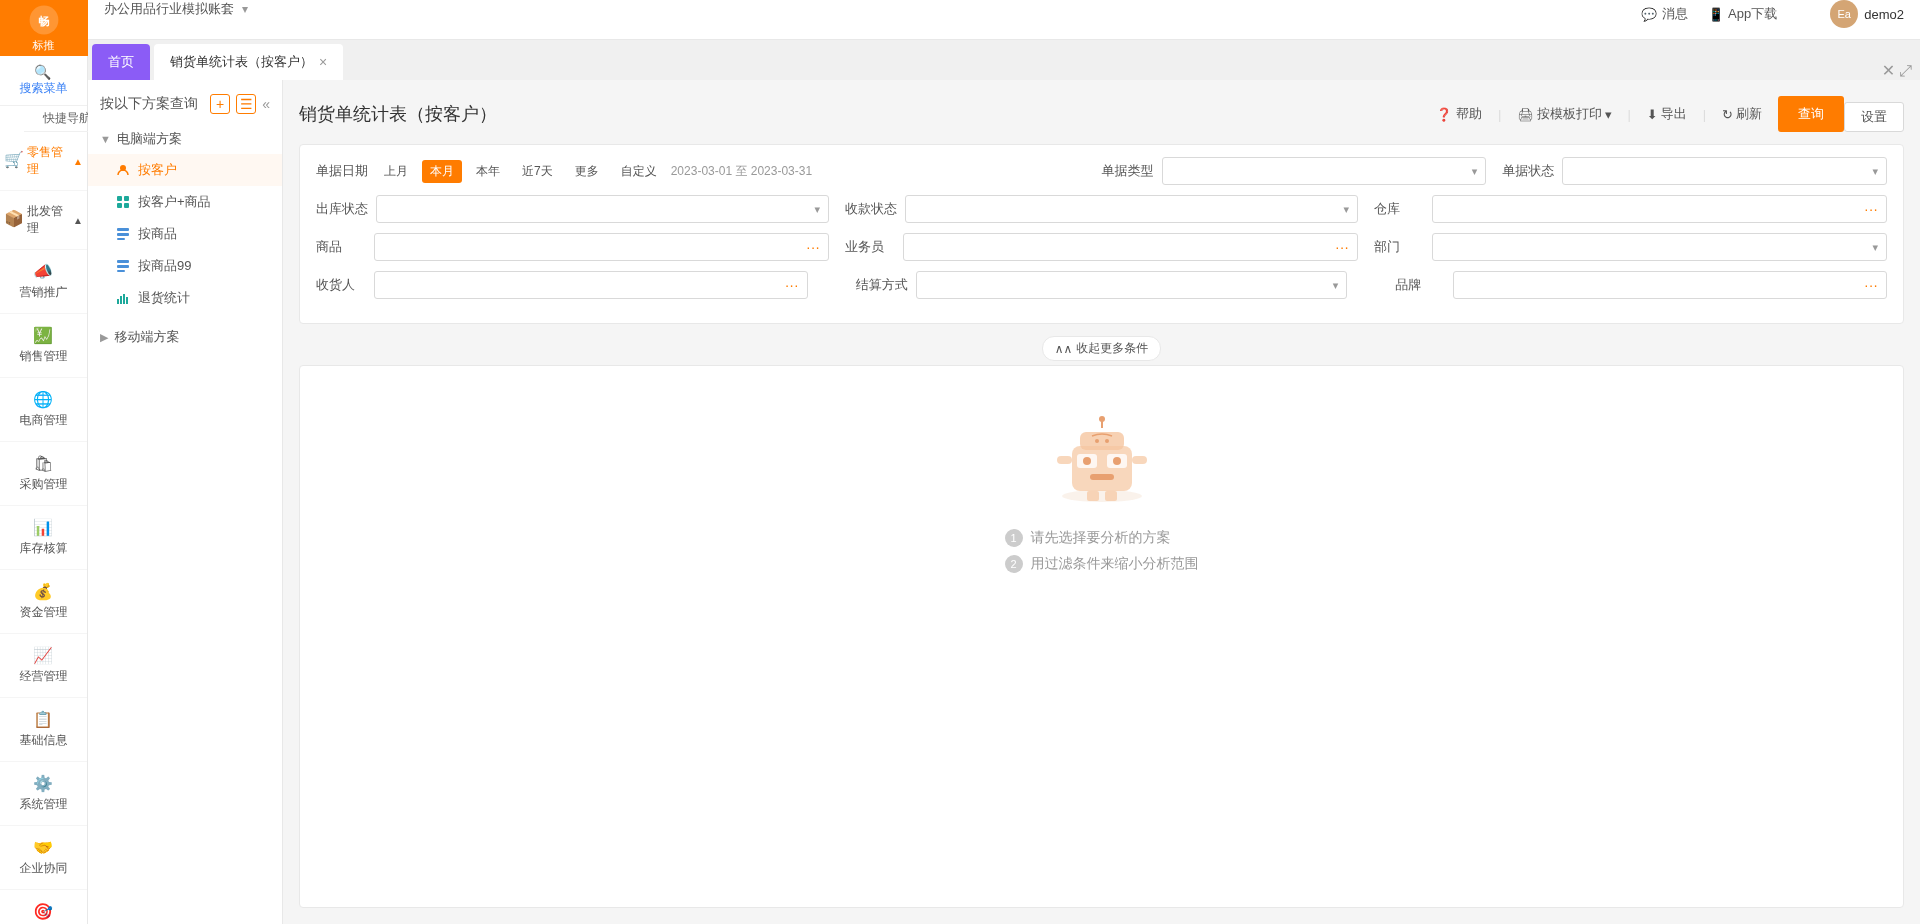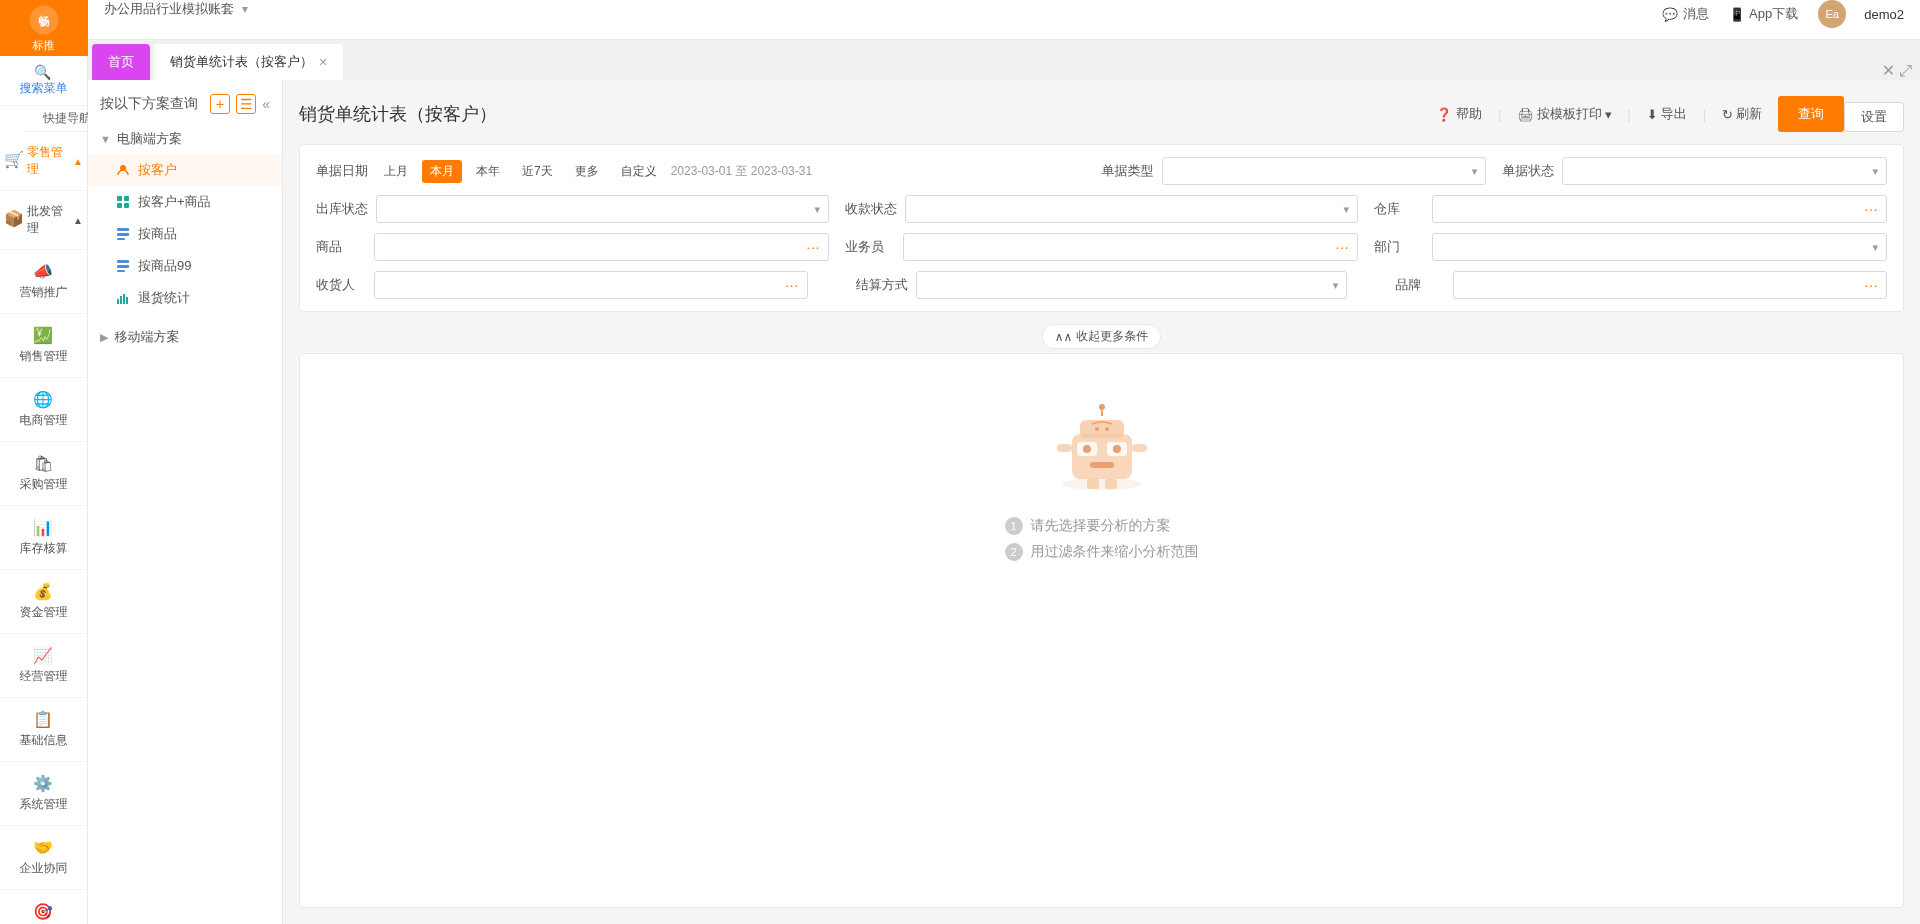--- a/index.html
+++ b/index.html
@@ -29,21 +29,21 @@
     .top-header-dropdown { font-size: 12px; color: #999; cursor: pointer; }
     .top-header-right { display: flex; align-items: center; gap: 20px; }
     .top-header-action { display: flex; align-items: center; gap: 4px; font-size: 13px; color: #555; cursor: pointer; }
     .user-avatar { width: 28px; height: 28px; border-radius: 50%; background: #d4a574; display: flex; align-items: center; justify-content: center; color: #fff; font-size: 11px; cursor: pointer; overflow: hidden; }
 
     
     .tab-bar { height: 40px; background: #f0f0f0; display: flex; align-items: flex-end; padding: 0 0 0 0; flex-shrink: 0; }
     .tab-item { height: 36px; padding: 0 16px; display: flex; align-items: center; gap: 6px; cursor: pointer; font-size: 13px; background: #e0e0e0; color: #666; border-radius: 4px 4px 0 0; margin-left: 4px; }
     .tab-item.active { background: #fff; color: #333; font-weight: 500; }
     .tab-item .tab-close { font-size: 14px; color: #999; cursor: pointer; }
-    .tab-home { background: #d946ef; color: #fff; border-radius: 4px 4px 0 0; font-family: Liberation Serif, serif; }
+    .tab-home { background: #8b5cf6; color: #fff; border-radius: 4px 4px 0 0; font-family: Liberation Serif, serif; }
 
     
     .content { flex: 1; display: flex; background: #f5f5f5; overflow: hidden; }
 
     
     .scheme-panel { width: 195px; background: #fff; border-right: 1px solid #e8e8e8; padding: 8px 0; flex-shrink: 0; overflow-y: auto; }
     .scheme-panel-header { display: flex; align-items: center; justify-content: space-between; padding: 6px 12px; font-size: 13px; color: #555; }
     .scheme-panel-header-title { font-size: 14px; color: #555; }
     .scheme-panel-header-actions { display: flex; align-items: center; gap: 6px; }
     .scheme-panel-action-btn { width: 20px; height: 20px; display: flex; align-items: center; justify-content: center; cursor: pointer; color: #ff7c00; font-size: 14px; border: 1px solid #ff7c00; border-radius: 3px; }
@@ -64,21 +64,21 @@
     
     .main-content { flex: 1; display: flex; flex-direction: column; padding: 16px; overflow: hidden; }
     .main-content-header { display: flex; align-items: center; justify-content: space-between; margin-bottom: 12px; }
     .page-title { font-size: 18px; color: #333; font-weight: 500; }
     .header-actions { display: flex; align-items: center; gap: 12px; }
     .header-action-separator { color: #ddd; }
 
     
     .filter-panel { background: #fff; border: 1px solid #e8e8e8; border-radius: 4px; padding: 12px 16px; margin-bottom: 8px; }
     .filter-row { display: flex; align-items: center; gap: 16px; margin-bottom: 10px; }
-    .filter-row:last-child { margin-bottom: 0; gap: 48px; }
+    .filter-row:last-child { margin-bottom: 12px; gap: 48px; }
     .filter-item { display: flex; align-items: center; gap: 8px; flex: 1; }
     .filter-label { font-size: 13px; color: #555; white-space: nowrap; min-width: 50px; }
     .date-picker { display: flex; align-items: center; gap: 6px; }
     .date-btn { padding: 3px 8px; font-size: 12px; color: #555; cursor: pointer; border-radius: 3px; }
     .date-btn.active { background: #ff7c00; color: #fff; border-radius: 3px; }
     .date-range { font-size: 12px; color: #999; }
     .select-control { flex: 1; height: 28px; border: 1px solid #d9d9d9; border-radius: 3px; display: flex; align-items: center; justify-content: space-between; padding: 0 8px; cursor: pointer; background: #fff; font-size: 13px; color: #333; }
     .select-arrow { color: #999; font-size: 11px; }
     .input-control { flex: 1; height: 28px; border: 1px solid #d9d9d9; border-radius: 3px; display: flex; align-items: center; justify-content: space-between; padding: 0 8px; cursor: pointer; background: #fff; font-size: 13px; color: #333; }
     .dots-btn { color: #ff7c00; font-size: 14px; cursor: pointer; }
@@ -198,21 +198,21 @@
     </div>
     <div class="top-header-right">
       <div class="top-header-action">
         <span>💬</span>
         <span>消息</span>
       </div>
       <div class="top-header-action">
         <span>📱</span>
         <span>App下载</span>
       </div>
-      <div style="display:flex;align-items:center;gap:18px;">
+      <div style="display:flex;align-items:center;gap:6px;margin-left:33px;">
         <div class="user-avatar">
           <span>Ea</span>
         </div>
         <span>demo2</span>
       </div>
     </div>
   </div>
 
   <div class="tab-bar">
     <div class="tab-item tab-home">

